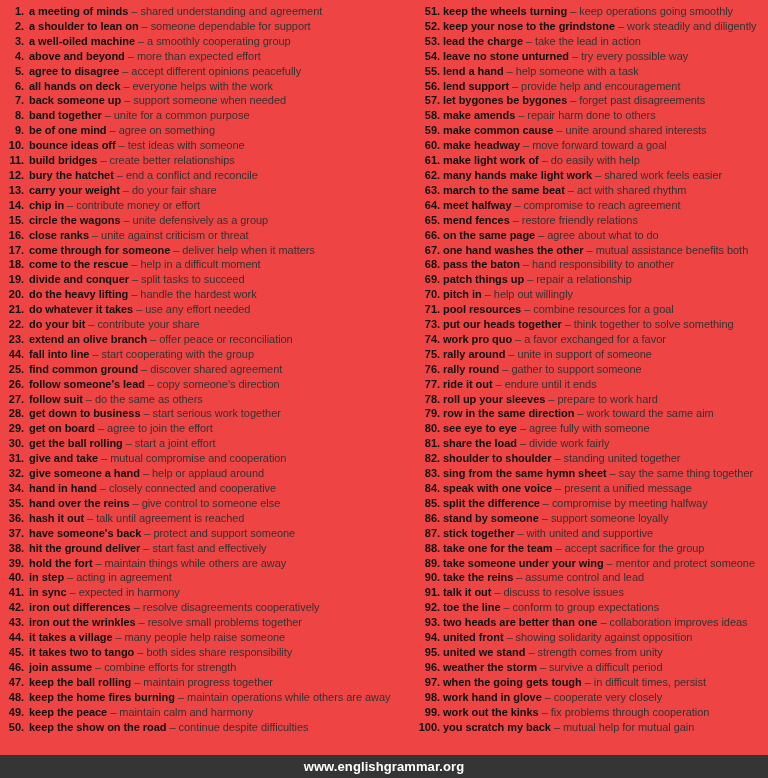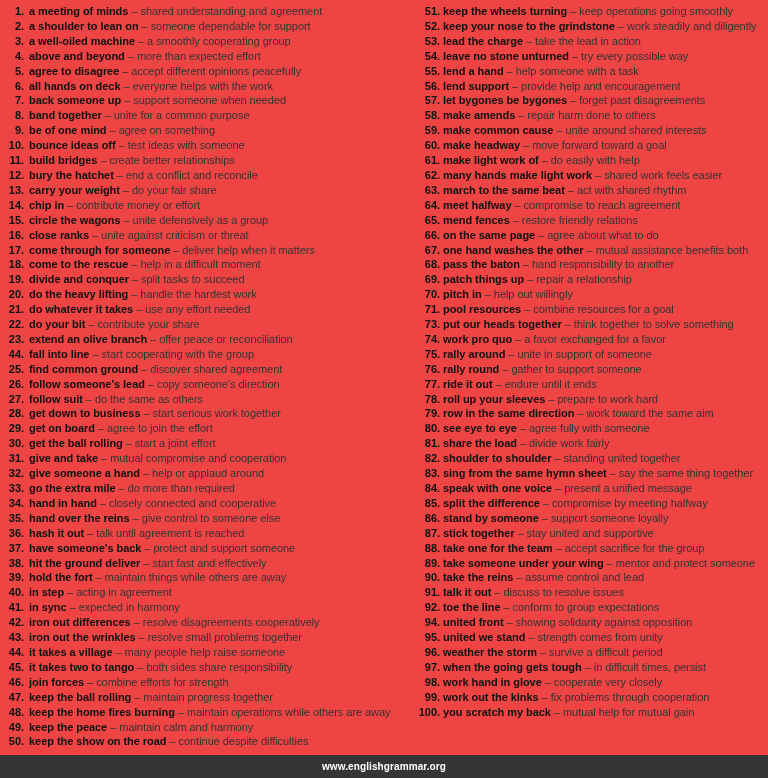--- a/index.html
+++ b/index.html
@@ -81,21 +81,21 @@
     top: 755px;
     width: 768px;
     height: 23px;
     background: #353535;
     display: flex;
     align-items: center;
     justify-content: center;
   }
   #footer-text {
     color: #ffffff;
-    font-size: 10px;
+    font-size: 13px;
     font-weight: bold;
     letter-spacing: 0.1px;
   }
 </style>
 </head>
 <body>
 
 <div id="sheet">
   <div class="column" id="col-left">
       <div class="idiom-row"><span class="row-num">1.</span><span class="row-gap"></span><span class="row-phrase">a meeting of minds</span><span class="row-dash"> – </span><span class="row-def">shared understanding and agreement</span></div>
@@ -123,34 +123,33 @@
       <div class="idiom-row"><span class="row-num">23.</span><span class="row-gap"></span><span class="row-phrase">extend an olive branch</span><span class="row-dash"> – </span><span class="row-def">offer peace or reconciliation</span></div>
       <div class="idiom-row"><span class="row-num">44.</span><span class="row-gap"></span><span class="row-phrase">fall into line</span><span class="row-dash"> – </span><span class="row-def">start cooperating with the group</span></div>
       <div class="idiom-row"><span class="row-num">25.</span><span class="row-gap"></span><span class="row-phrase">find common ground</span><span class="row-dash"> – </span><span class="row-def">discover shared agreement</span></div>
       <div class="idiom-row"><span class="row-num">26.</span><span class="row-gap"></span><span class="row-phrase">follow someone's lead</span><span class="row-dash"> – </span><span class="row-def">copy someone's direction</span></div>
       <div class="idiom-row"><span class="row-num">27.</span><span class="row-gap"></span><span class="row-phrase">follow suit</span><span class="row-dash"> – </span><span class="row-def">do the same as others</span></div>
       <div class="idiom-row"><span class="row-num">28.</span><span class="row-gap"></span><span class="row-phrase">get down to business</span><span class="row-dash"> – </span><span class="row-def">start serious work together</span></div>
       <div class="idiom-row"><span class="row-num">29.</span><span class="row-gap"></span><span class="row-phrase">get on board</span><span class="row-dash"> – </span><span class="row-def">agree to join the effort</span></div>
       <div class="idiom-row"><span class="row-num">30.</span><span class="row-gap"></span><span class="row-phrase">get the ball rolling</span><span class="row-dash"> – </span><span class="row-def">start a joint effort</span></div>
       <div class="idiom-row"><span class="row-num">31.</span><span class="row-gap"></span><span class="row-phrase">give and take</span><span class="row-dash"> – </span><span class="row-def">mutual compromise and cooperation</span></div>
       <div class="idiom-row"><span class="row-num">32.</span><span class="row-gap"></span><span class="row-phrase">give someone a hand</span><span class="row-dash"> – </span><span class="row-def">help or applaud around</span></div>
-      <div class="idiom-row"><span class="row-num">33.</span><span class="row-gap"></span><span class="row-phrase">go the extra mile</span><span class="row-dash"> – </span><span class="row-def">do more than required</span></div>
       <div class="idiom-row"><span class="row-num">34.</span><span class="row-gap"></span><span class="row-phrase">hand in hand</span><span class="row-dash"> – </span><span class="row-def">closely connected and cooperative</span></div>
       <div class="idiom-row"><span class="row-num">35.</span><span class="row-gap"></span><span class="row-phrase">hand over the reins</span><span class="row-dash"> – </span><span class="row-def">give control to someone else</span></div>
       <div class="idiom-row"><span class="row-num">36.</span><span class="row-gap"></span><span class="row-phrase">hash it out</span><span class="row-dash"> – </span><span class="row-def">talk until agreement is reached</span></div>
       <div class="idiom-row"><span class="row-num">37.</span><span class="row-gap"></span><span class="row-phrase">have someone's back</span><span class="row-dash"> – </span><span class="row-def">protect and support someone</span></div>
       <div class="idiom-row"><span class="row-num">38.</span><span class="row-gap"></span><span class="row-phrase">hit the ground deliver</span><span class="row-dash"> – </span><span class="row-def">start fast and effectively</span></div>
       <div class="idiom-row"><span class="row-num">39.</span><span class="row-gap"></span><span class="row-phrase">hold the fort</span><span class="row-dash"> – </span><span class="row-def">maintain things while others are away</span></div>
       <div class="idiom-row"><span class="row-num">40.</span><span class="row-gap"></span><span class="row-phrase">in step</span><span class="row-dash"> – </span><span class="row-def">acting in agreement</span></div>
       <div class="idiom-row"><span class="row-num">41.</span><span class="row-gap"></span><span class="row-phrase">in sync</span><span class="row-dash"> – </span><span class="row-def">expected in harmony</span></div>
       <div class="idiom-row"><span class="row-num">42.</span><span class="row-gap"></span><span class="row-phrase">iron out differences</span><span class="row-dash"> – </span><span class="row-def">resolve disagreements cooperatively</span></div>
       <div class="idiom-row"><span class="row-num">43.</span><span class="row-gap"></span><span class="row-phrase">iron out the wrinkles</span><span class="row-dash"> – </span><span class="row-def">resolve small problems together</span></div>
       <div class="idiom-row"><span class="row-num">44.</span><span class="row-gap"></span><span class="row-phrase">it takes a village</span><span class="row-dash"> – </span><span class="row-def">many people help raise someone</span></div>
       <div class="idiom-row"><span class="row-num">45.</span><span class="row-gap"></span><span class="row-phrase">it takes two to tango</span><span class="row-dash"> – </span><span class="row-def">both sides share responsibility</span></div>
-      <div class="idiom-row"><span class="row-num">46.</span><span class="row-gap"></span><span class="row-phrase">join forces</span><span class="row-dash"> – </span><span class="row-def">combine efforts for strength</span></div>
+      <div class="idiom-row"><span class="row-num">46.</span><span class="row-gap"></span><span class="row-phrase">join assume</span><span class="row-dash"> – </span><span class="row-def">combine efforts for strength</span></div>
       <div class="idiom-row"><span class="row-num">47.</span><span class="row-gap"></span><span class="row-phrase">keep the ball rolling</span><span class="row-dash"> – </span><span class="row-def">maintain progress together</span></div>
       <div class="idiom-row"><span class="row-num">48.</span><span class="row-gap"></span><span class="row-phrase">keep the home fires burning</span><span class="row-dash"> – </span><span class="row-def">maintain operations while others are away</span></div>
       <div class="idiom-row"><span class="row-num">49.</span><span class="row-gap"></span><span class="row-phrase">keep the peace</span><span class="row-dash"> – </span><span class="row-def">maintain calm and harmony</span></div>
       <div class="idiom-row"><span class="row-num">50.</span><span class="row-gap"></span><span class="row-phrase">keep the show on the road</span><span class="row-dash"> – </span><span class="row-def">continue despite difficulties</span></div>
     </div>
   <div class="column" id="col-right">
       <div class="idiom-row"><span class="row-num">51.</span><span class="row-gap"></span><span class="row-phrase">keep the wheels turning</span><span class="row-dash"> – </span><span class="row-def">keep operations going smoothly</span></div>
       <div class="idiom-row"><span class="row-num">52.</span><span class="row-gap"></span><span class="row-phrase">keep your nose to the grindstone</span><span class="row-dash"> – </span><span class="row-def">work steadily and diligently</span></div>
       <div class="idiom-row"><span class="row-num">53.</span><span class="row-gap"></span><span class="row-phrase">lead the charge</span><span class="row-dash"> – </span><span class="row-def">take the lead in action</span></div>
       <div class="idiom-row"><span class="row-num">54.</span><span class="row-gap"></span><span class="row-phrase">leave no stone unturned</span><span class="row-dash"> – </span><span class="row-def">try every possible way</span></div>
@@ -178,26 +177,27 @@
       <div class="idiom-row"><span class="row-num">77.</span><span class="row-gap"></span><span class="row-phrase">ride it out</span><span class="row-dash"> – </span><span class="row-def">endure until it ends</span></div>
       <div class="idiom-row"><span class="row-num">78.</span><span class="row-gap"></span><span class="row-phrase">roll up your sleeves</span><span class="row-dash"> – </span><span class="row-def">prepare to work hard</span></div>
       <div class="idiom-row"><span class="row-num">79.</span><span class="row-gap"></span><span class="row-phrase">row in the same direction</span><span class="row-dash"> – </span><span class="row-def">work toward the same aim</span></div>
       <div class="idiom-row"><span class="row-num">80.</span><span class="row-gap"></span><span class="row-phrase">see eye to eye</span><span class="row-dash"> – </span><span class="row-def">agree fully with someone</span></div>
       <div class="idiom-row"><span class="row-num">81.</span><span class="row-gap"></span><span class="row-phrase">share the load</span><span class="row-dash"> – </span><span class="row-def">divide work fairly</span></div>
       <div class="idiom-row"><span class="row-num">82.</span><span class="row-gap"></span><span class="row-phrase">shoulder to shoulder</span><span class="row-dash"> – </span><span class="row-def">standing united together</span></div>
       <div class="idiom-row"><span class="row-num">83.</span><span class="row-gap"></span><span class="row-phrase">sing from the same hymn sheet</span><span class="row-dash"> – </span><span class="row-def">say the same thing together</span></div>
       <div class="idiom-row"><span class="row-num">84.</span><span class="row-gap"></span><span class="row-phrase">speak with one voice</span><span class="row-dash"> – </span><span class="row-def">present a unified message</span></div>
       <div class="idiom-row"><span class="row-num">85.</span><span class="row-gap"></span><span class="row-phrase">split the difference</span><span class="row-dash"> – </span><span class="row-def">compromise by meeting halfway</span></div>
       <div class="idiom-row"><span class="row-num">86.</span><span class="row-gap"></span><span class="row-phrase">stand by someone</span><span class="row-dash"> – </span><span class="row-def">support someone loyally</span></div>
-      <div class="idiom-row"><span class="row-num">87.</span><span class="row-gap"></span><span class="row-phrase">stick together</span><span class="row-dash"> – </span><span class="row-def">stay united and supportive</span></div>
+      <div class="idiom-row"><span class="row-num">87.</span><span class="row-gap"></span><span class="row-phrase">stick together</span><span class="row-dash"> – </span><span class="row-def">with united and supportive</span></div>
       <div class="idiom-row"><span class="row-num">88.</span><span class="row-gap"></span><span class="row-phrase">take one for the team</span><span class="row-dash"> – </span><span class="row-def">accept sacrifice for the group</span></div>
       <div class="idiom-row"><span class="row-num">89.</span><span class="row-gap"></span><span class="row-phrase">take someone under your wing</span><span class="row-dash"> – </span><span class="row-def">mentor and protect someone</span></div>
       <div class="idiom-row"><span class="row-num">90.</span><span class="row-gap"></span><span class="row-phrase">take the reins</span><span class="row-dash"> – </span><span class="row-def">assume control and lead</span></div>
       <div class="idiom-row"><span class="row-num">91.</span><span class="row-gap"></span><span class="row-phrase">talk it out</span><span class="row-dash"> – </span><span class="row-def">discuss to resolve issues</span></div>
       <div class="idiom-row"><span class="row-num">92.</span><span class="row-gap"></span><span class="row-phrase">toe the line</span><span class="row-dash"> – </span><span class="row-def">conform to group expectations</span></div>
+      <div class="idiom-row"><span class="row-num">93.</span><span class="row-gap"></span><span class="row-phrase">two heads are better than one</span><span class="row-dash"> – </span><span class="row-def">collaboration improves ideas</span></div>
       <div class="idiom-row"><span class="row-num">94.</span><span class="row-gap"></span><span class="row-phrase">united front</span><span class="row-dash"> – </span><span class="row-def">showing solidarity against opposition</span></div>
       <div class="idiom-row"><span class="row-num">95.</span><span class="row-gap"></span><span class="row-phrase">united we stand</span><span class="row-dash"> – </span><span class="row-def">strength comes from unity</span></div>
       <div class="idiom-row"><span class="row-num">96.</span><span class="row-gap"></span><span class="row-phrase">weather the storm</span><span class="row-dash"> – </span><span class="row-def">survive a difficult period</span></div>
       <div class="idiom-row"><span class="row-num">97.</span><span class="row-gap"></span><span class="row-phrase">when the going gets tough</span><span class="row-dash"> – </span><span class="row-def">in difficult times, persist</span></div>
       <div class="idiom-row"><span class="row-num">98.</span><span class="row-gap"></span><span class="row-phrase">work hand in glove</span><span class="row-dash"> – </span><span class="row-def">cooperate very closely</span></div>
       <div class="idiom-row"><span class="row-num">99.</span><span class="row-gap"></span><span class="row-phrase">work out the kinks</span><span class="row-dash"> – </span><span class="row-def">fix problems through cooperation</span></div>
       <div class="idiom-row"><span class="row-num">100.</span><span class="row-gap"></span><span class="row-phrase">you scratch my back</span><span class="row-dash"> – </span><span class="row-def">mutual help for mutual gain</span></div>
     </div>
 </div>
 

